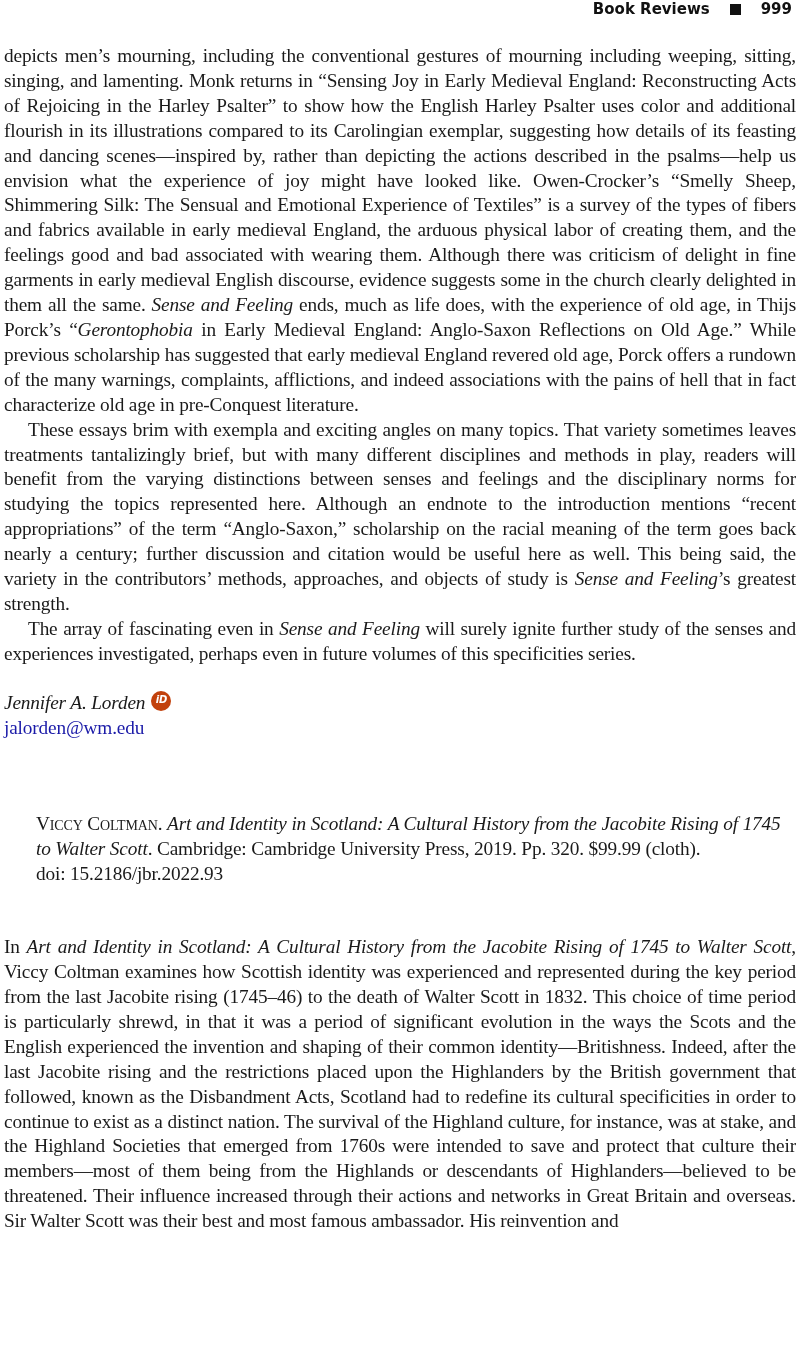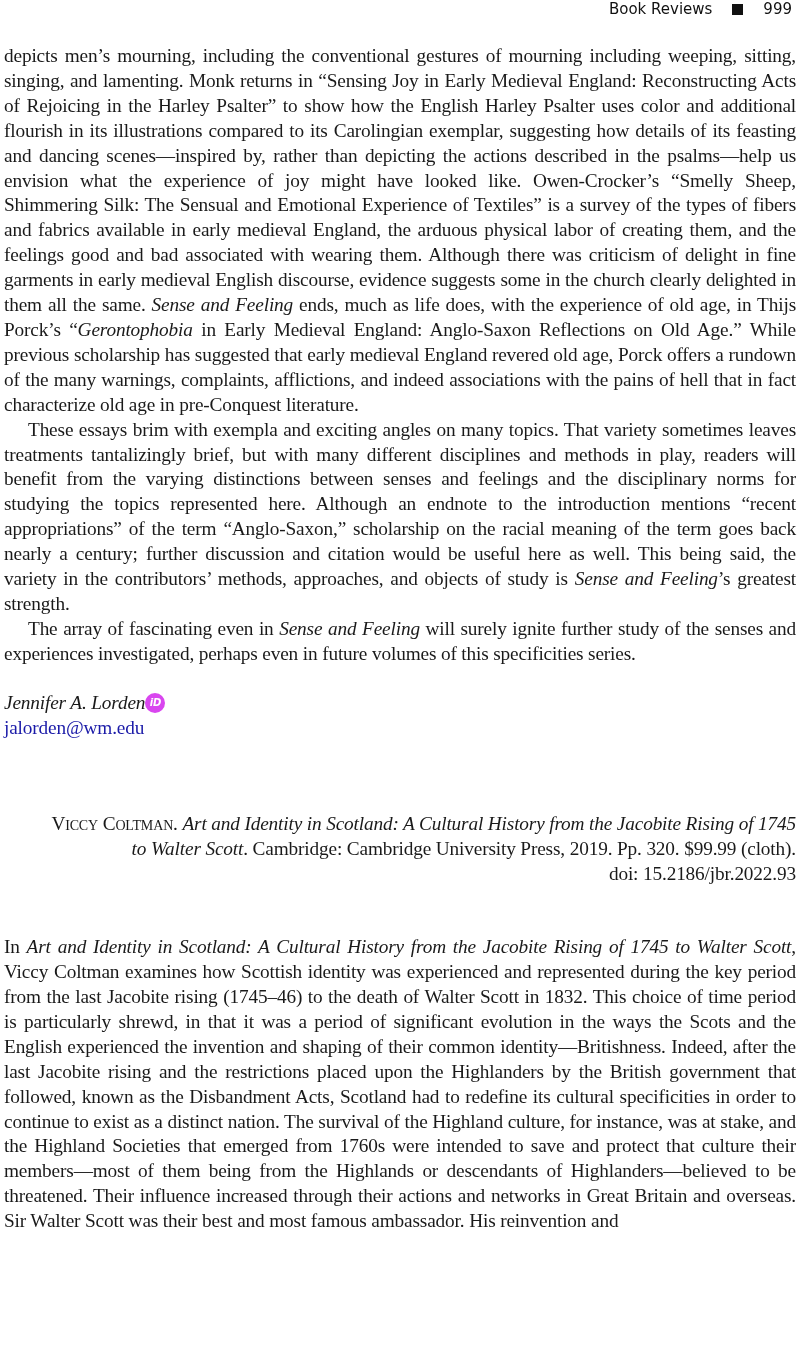--- a/index.html
+++ b/index.html
@@ -1,34 +1,34 @@
 <!DOCTYPE html>
 <html><head>
 <meta charset="utf-8">
 <style>
   html, body { margin: 0; padding: 0; background: #ffffff; }
   body { width: 800px; height: 1363px; overflow: hidden; position: relative; color: #1a1a1a; }
   .running-head {
     position: absolute; top: 0; right: 8px; height: 18px;
-    font-family: "DejaVu Sans", sans-serif; font-weight: normal; font-size: 15px;
+    font-family: "DejaVu Sans", sans-serif; font-weight: bold; font-size: 15px;
     display: flex; align-items: center; gap: 14px; line-height: 16px; color: #111;
   }
   .running-head .sq { display: inline-block; width: 11px; height: 11px; background: #111; margin: 0 6px; }
   .page { position: absolute; left: 4px; top: 44px; width: 792px;
     font-family: "Liberation Serif", serif; font-size: 19.3px; line-height: 24.9px; letter-spacing: -0.15px; }
   p { margin: 0; text-align: justify; }
   .indent { text-indent: 24px; }
   i { font-style: italic; }
   .sig { margin-top: 24px; }
-  .sig-name { font-style: italic; display: flex; align-items: center; }
-  .orcid { width: 20px; height: 20px; border-radius: 50%; background: #d946ef; color: #fff;
+  .sig-name { font-style: italic; display: flex; align-items: flex-start; gap: 6px; }
+  .orcid { width: 20px; height: 20px; border-radius: 50%; background: #c2410c; color: #fff;
     font-family: "DejaVu Sans", sans-serif; font-size: 10px; font-weight: bold;
     display: inline-flex; align-items: center; justify-content: center; }
   .email { color: #1a1aa8; text-decoration: none; }
-  .citation { margin-top: 72px; text-align: right; margin-left: 32px; }
+  .citation { margin-top: 72px; text-align: left; margin-left: 32px; }
   .sc { font-variant: small-caps; }
   .review2 { margin-top: 48px; }
 </style>
 </head>
 <body>
 
 <div class="running-head">
   <span>Book Reviews</span>
   <span class="sq"></span>
   <span>999</span>

